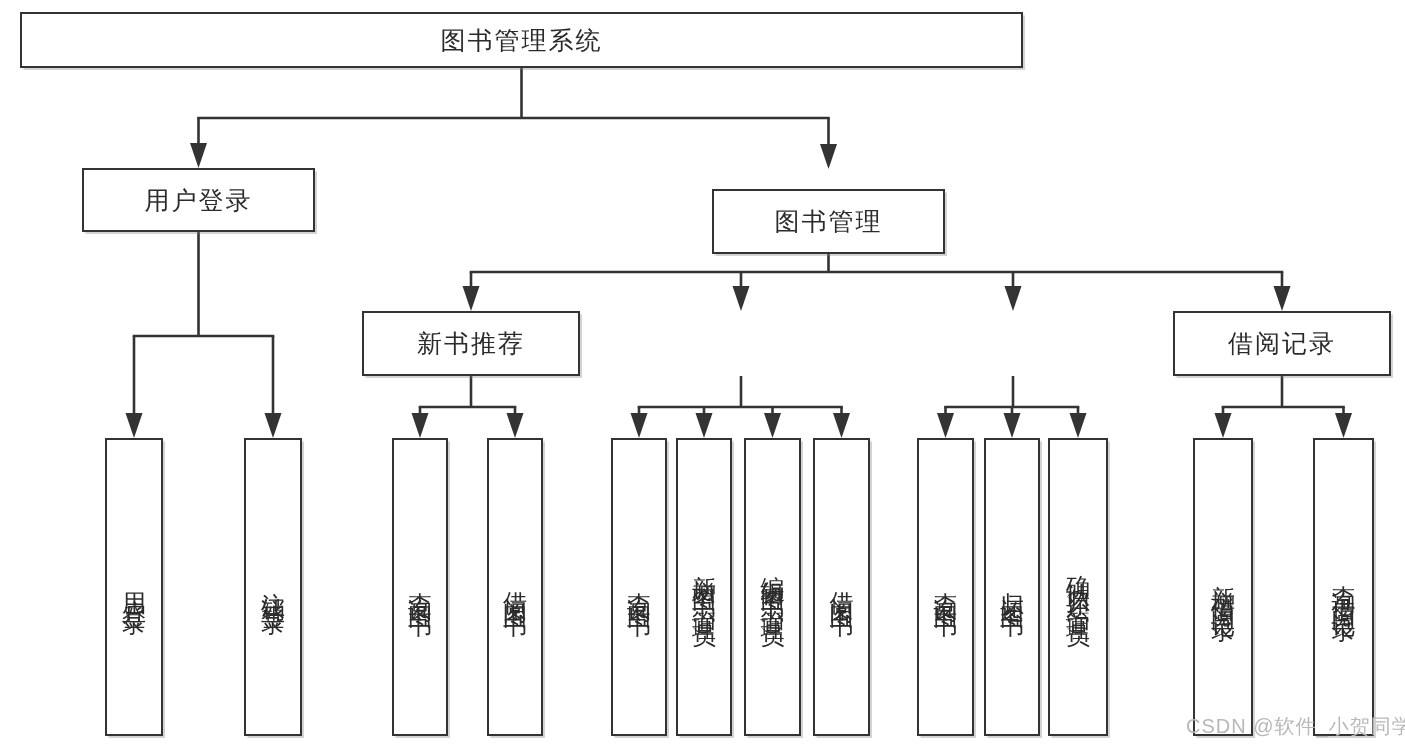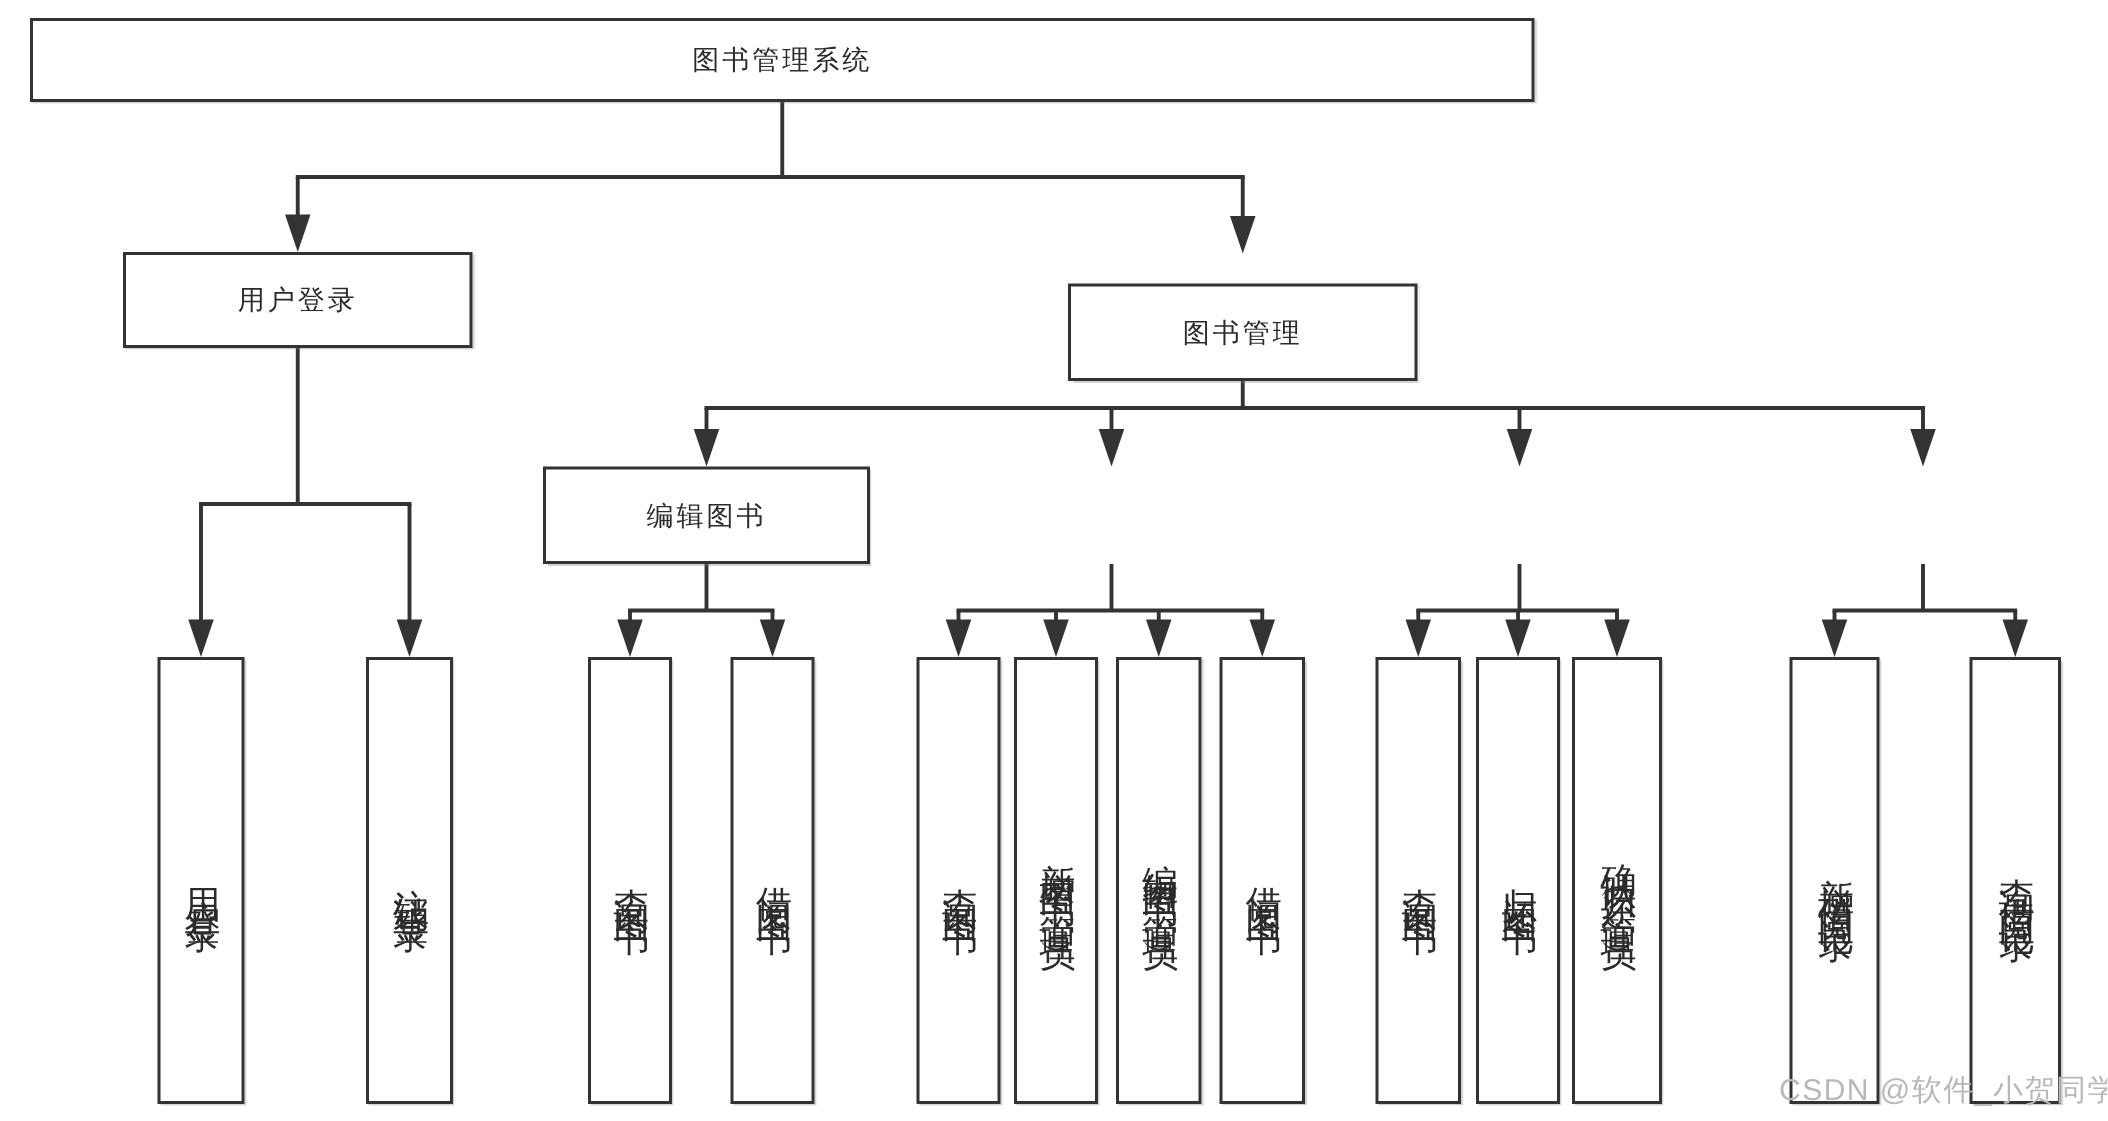--- a/index.html
+++ b/index.html
@@ -14,21 +14,21 @@
   .hbox,.vbox{
     position:absolute;
     box-sizing:border-box;
     background:#ffffff;
     border:2.5px solid #333333;
     box-shadow:1.5px 1.5px 1px rgba(130,130,130,0.35);
     color:#2b2b2b;
     display:flex;align-items:center;justify-content:center;
     z-index:2;
   }
-  .hbox{font-size:18px;letter-spacing:2px;white-space:nowrap;}
+  .hbox{font-size:25px;letter-spacing:2px;white-space:nowrap;}
   .vbox{
     top:438px;height:298px;
     writing-mode:vertical-rl;
     text-orientation:mixed;
     font-size:24px;
     letter-spacing:7px;
     line-height:1;
   }
   
   .n-root   {left:20px;  top:12px;  width:1003px; height:56px;}
@@ -133,21 +133,22 @@
     <line x1="1343.5" y1="407" x2="1343.5" y2="414"></line>
     <use href="#ah" transform="translate(1223,438)"></use>
     <use href="#ah" transform="translate(1343.5,438)"></use>
   </svg>
 
   <div class="hbox n-root">图书管理系统</div>
 
   <div class="hbox n-login">用户登录</div>
   <div class="hbox n-mgmt">图书管理</div>
 
-  <div class="hbox n-newbook">编辑图书</div>
+  <div class="hbox n-newbook">新书推荐</div>
+  <div class="hbox n-records">借阅记录</div>
 
   <div class="vbox v1">用户登录</div>
   <div class="vbox v2">注销登录</div>
   <div class="vbox v3">查询图书</div>
   <div class="vbox v4">借阅图书</div>
   <div class="vbox v5">查询图书</div>
   <div class="vbox v6">新增图书（管理员）</div>
   <div class="vbox v7">编辑图书（管理员）</div>
   <div class="vbox v8">借阅图书</div>
   <div class="vbox v9">查询图书</div>

